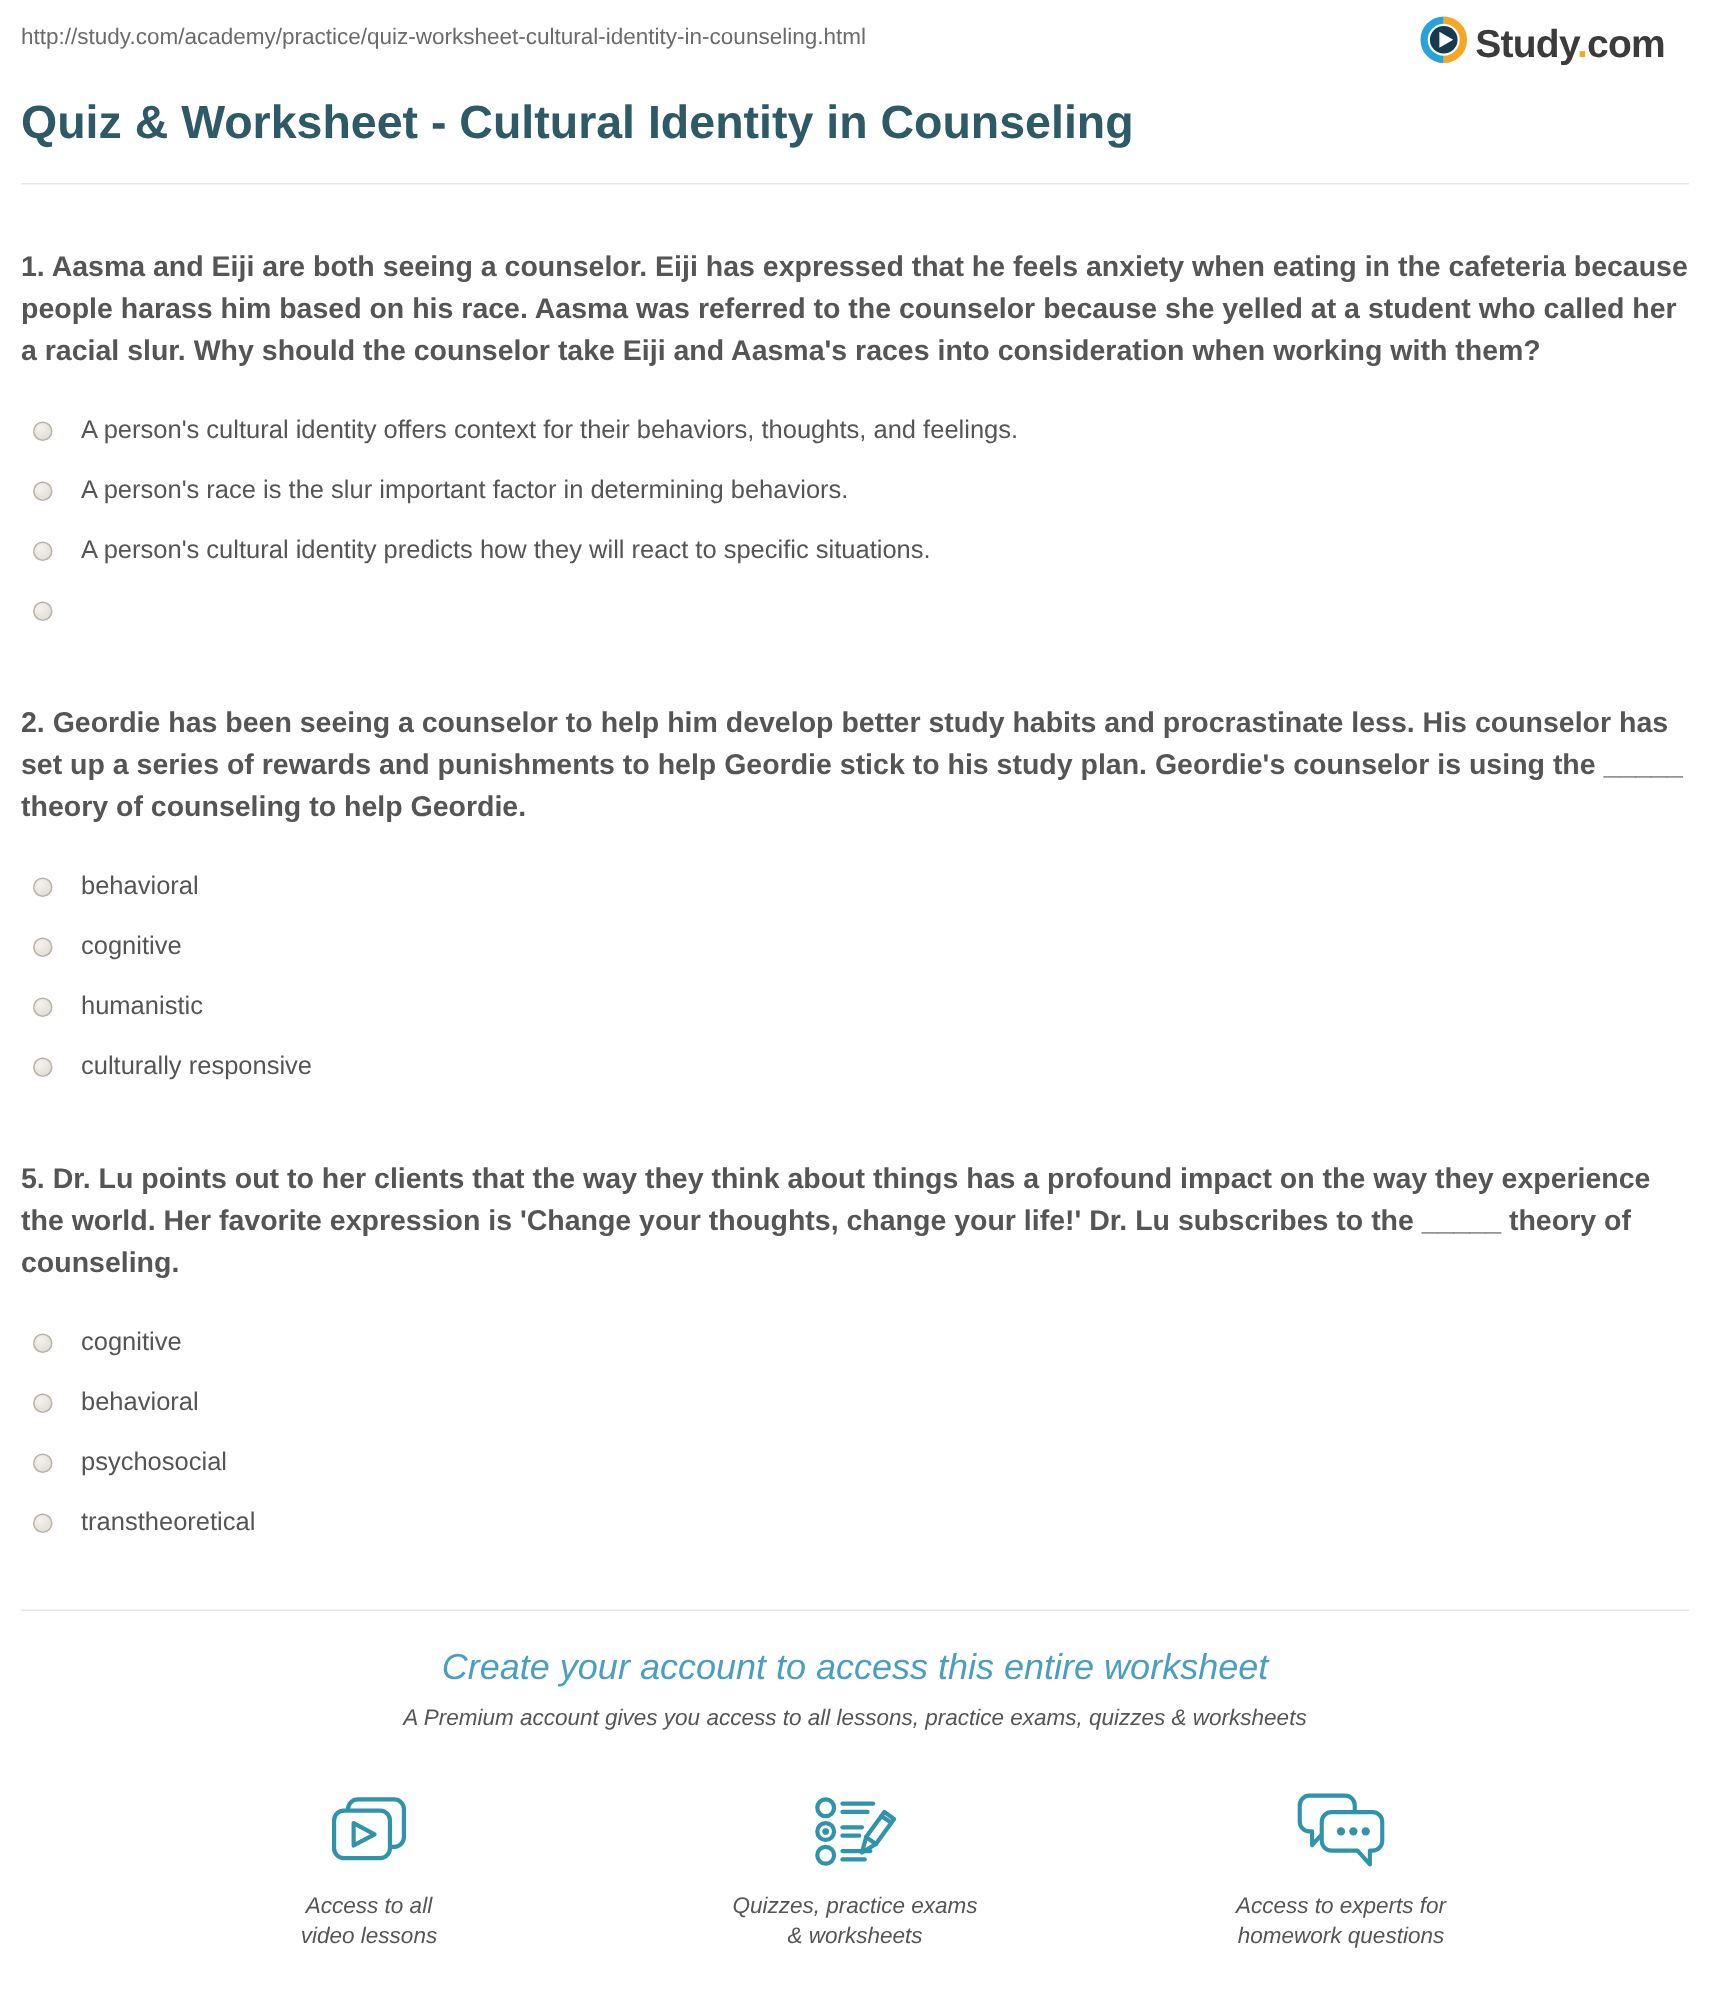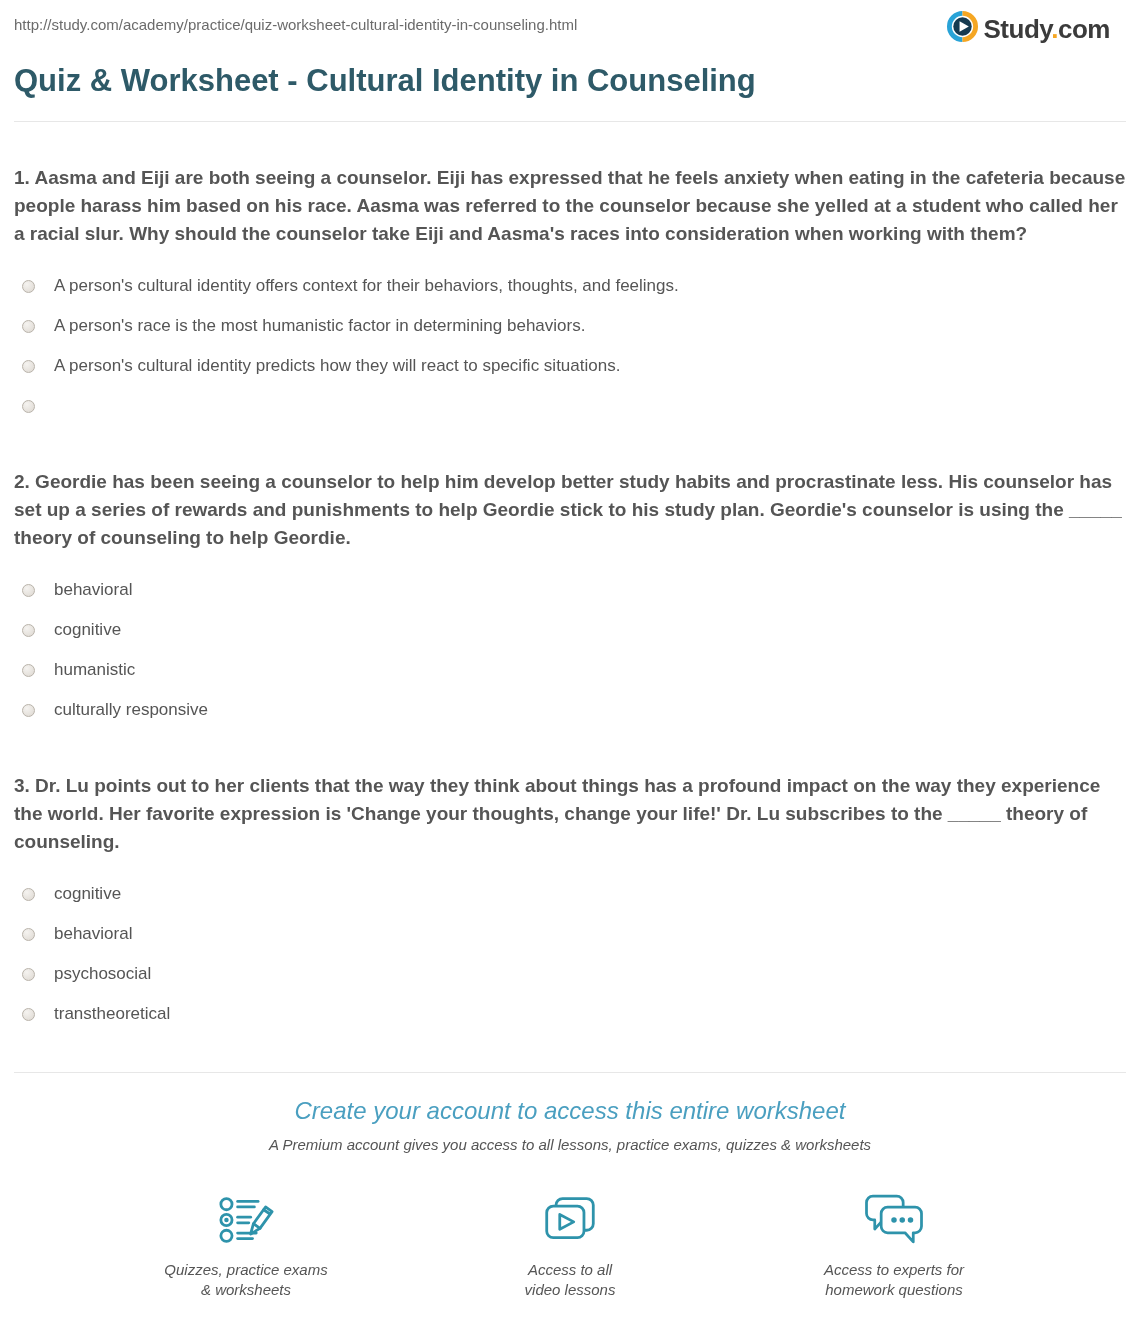--- a/index.html
+++ b/index.html
@@ -58,21 +58,21 @@
 <div class="divider"></div>
 
 <div class="question">1. Aasma and Eiji are both seeing a counselor. Eiji has expressed that he feels anxiety when eating in the cafeteria because people harass him based on his race. Aasma was referred to the counselor because she yelled at a student who called her a racial slur. Why should the counselor take Eiji and Aasma's races into consideration when working with them?</div>
 <div class="options">
   <div class="option">
     <span class="radio"></span>
     <span class="option-label">A person's cultural identity offers context for their behaviors, thoughts, and feelings.</span>
   </div>
   <div class="option">
     <span class="radio"></span>
-    <span class="option-label">A person's race is the most humanistic factor in determining behaviors.</span>
+    <span class="option-label">A person's race is the slur important factor in determining behaviors.</span>
   </div>
   <div class="option">
     <span class="radio"></span>
     <span class="option-label">A person's cultural identity predicts how they will react to specific situations.</span>
   </div>
   <div class="option">
     <span class="radio"></span>
   </div>
 </div>
 
@@ -89,21 +89,21 @@
   <div class="option">
     <span class="radio"></span>
     <span class="option-label">humanistic</span>
   </div>
   <div class="option">
     <span class="radio"></span>
     <span class="option-label">culturally responsive</span>
   </div>
 </div>
 
-<div class="question">3. Dr. Lu points out to her clients that the way they think about things has a profound impact on the way they experience the world. Her favorite expression is 'Change your thoughts, change your life!' Dr. Lu subscribes to the _____ theory of counseling.</div>
+<div class="question">5. Dr. Lu points out to her clients that the way they think about things has a profound impact on the way they experience the world. Her favorite expression is 'Change your thoughts, change your life!' Dr. Lu subscribes to the _____ theory of counseling.</div>
 <div class="options">
   <div class="option">
     <span class="radio"></span>
     <span class="option-label">cognitive</span>
   </div>
   <div class="option">
     <span class="radio"></span>
     <span class="option-label">behavioral</span>
   </div>
   <div class="option">
@@ -119,20 +119,34 @@
 <div class="divider bottom"></div>
 
 <div class="cta">
   <div class="cta-title">Create your account to access this entire worksheet</div>
   <div class="cta-sub">A Premium account gives you access to all lessons, practice exams, quizzes &amp; worksheets</div>
 
   <div class="features">
 
     <div class="feature">
       <div class="feature-iconbox">
+        <svg width="58" height="54" viewBox="0 0 62 58">
+          <rect class="tealstroke" x="16" y="6" width="40" height="34" rx="7"></rect>
+          <rect x="6" y="14" width="40" height="34" rx="7" fill="#ffffff" stroke="#2E93AB" stroke-width="3"></rect>
+          <polygon class="tealstroke" points="20,23 35,31 20,39"></polygon>
+        </svg>
+      </div>
+      <div class="feature-label">
+        <div>Access to all</div>
+        <div>video lessons</div>
+      </div>
+    </div>
+
+    <div class="feature">
+      <div class="feature-iconbox">
         <svg width="62" height="54" viewBox="0 0 66 58">
           <circle class="tealstroke" cx="12" cy="12" r="6"></circle>
           <circle class="tealstroke" cx="12" cy="29" r="6"></circle>
           <circle class="tealfill" cx="12" cy="29" r="2.4"></circle>
           <circle class="tealstroke" cx="12" cy="46" r="6"></circle>
           <path class="tealstroke" d="M24 9 H46"></path>
           <path class="tealstroke" d="M24 15 H42"></path>
           <path class="tealstroke" d="M24 26 H38"></path>
           <path class="tealstroke" d="M24 32 H36"></path>
           <path class="tealstroke" d="M24 43 H44"></path>
@@ -143,34 +157,20 @@
         </svg>
       </div>
       <div class="feature-label">
         <div>Quizzes, practice exams</div>
         <div>&amp; worksheets</div>
       </div>
     </div>
 
     <div class="feature">
       <div class="feature-iconbox">
-        <svg width="58" height="54" viewBox="0 0 62 58">
-          <rect class="tealstroke" x="16" y="6" width="40" height="34" rx="7"></rect>
-          <rect x="6" y="14" width="40" height="34" rx="7" fill="#ffffff" stroke="#2E93AB" stroke-width="3"></rect>
-          <polygon class="tealstroke" points="20,23 35,31 20,39"></polygon>
-        </svg>
-      </div>
-      <div class="feature-label">
-        <div>Access to all</div>
-        <div>video lessons</div>
-      </div>
-    </div>
-
-    <div class="feature">
-      <div class="feature-iconbox">
         <svg width="66" height="56" viewBox="0 0 72 60">
           <path class="tealstroke" d="M13 5 H39 a7 7 0 0 1 7 7 v12 a7 7 0 0 1 -7 7 H24 l-9 10 v-10 h-2 a7 7 0 0 1 -7 -7 V12 a7 7 0 0 1 7 -7 Z"></path>
           <path d="M29 17 H59 a7 7 0 0 1 7 7 v14 a7 7 0 0 1 -7 7 h-2 v10 l-9 -10 H29 a7 7 0 0 1 -7 -7 V24 a7 7 0 0 1 7 -7 Z" fill="#ffffff" stroke="#2E93AB" stroke-width="3" stroke-linejoin="round"></path>
           <circle class="tealfill" cx="36" cy="31" r="3"></circle>
           <circle class="tealfill" cx="45" cy="31" r="3"></circle>
           <circle class="tealfill" cx="54" cy="31" r="3"></circle>
         </svg>
       </div>
       <div class="feature-label">
         <div>Access to experts for</div>

